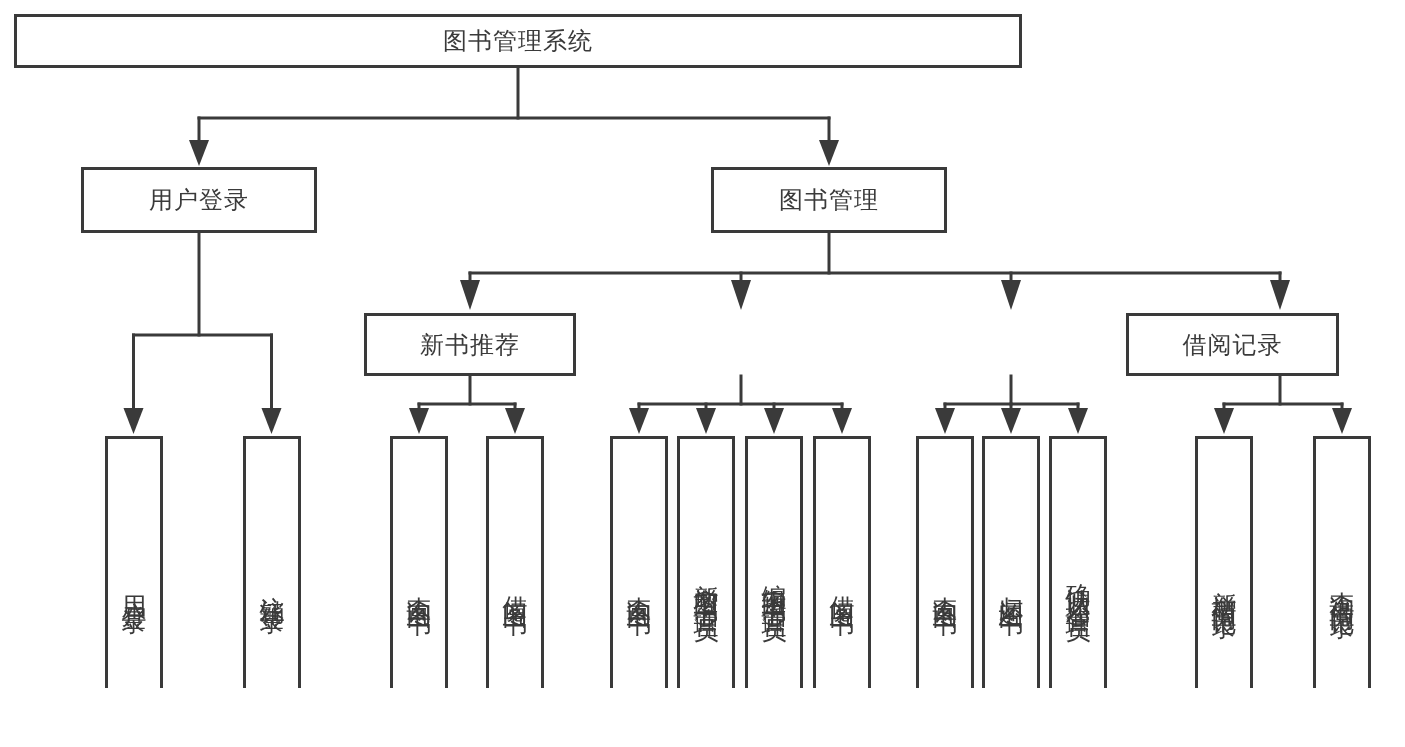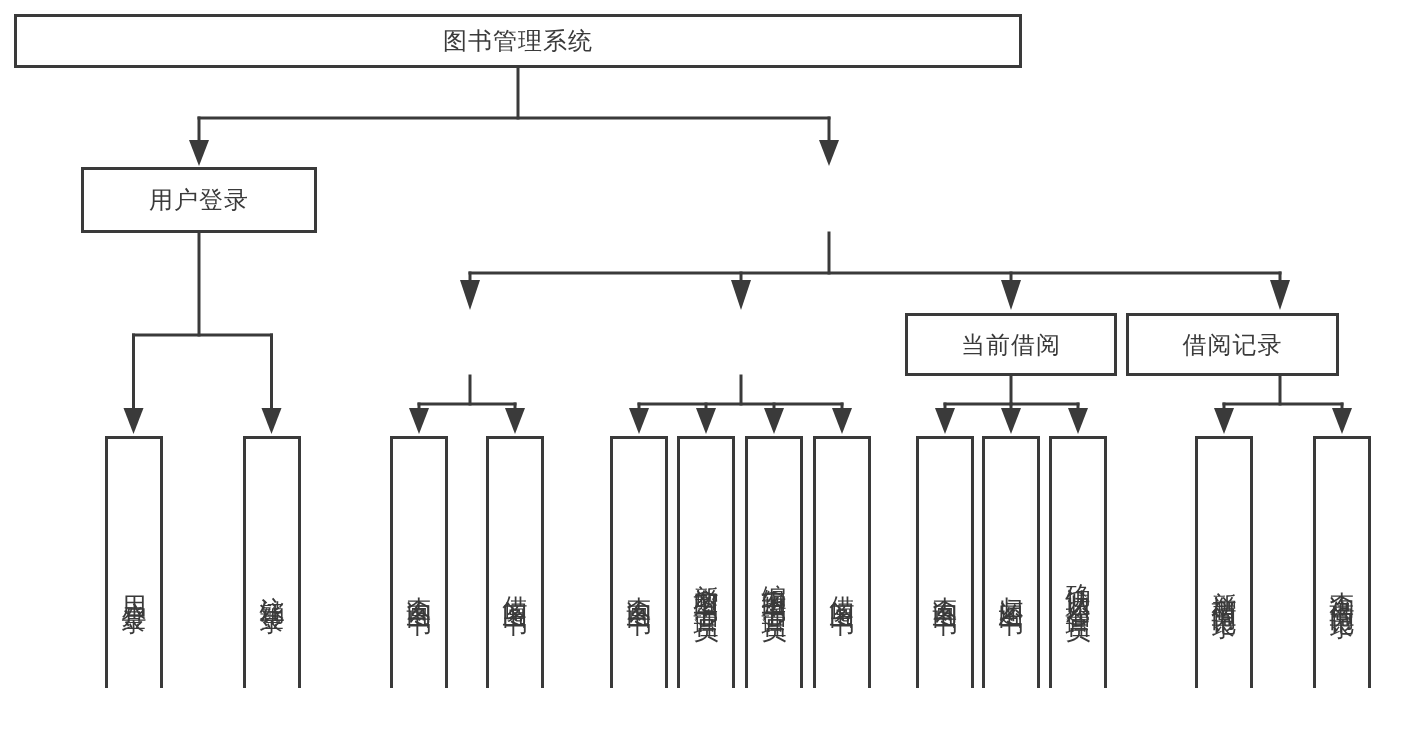--- a/index.html
+++ b/index.html
@@ -115,23 +115,26 @@
     <polygon points="1332,408 1352,408 1342,434"></polygon>
   </svg>
 
   <div class="node h-node" style="left:14px;top:14px;width:1008px;height:54px">
     <span>图书管理系统</span>
   </div>
 
   <div class="node h-node" style="left:81px;top:167px;width:236px;height:66px">
     <span>用户登录</span>
   </div>
+  <div class="node h-node" style="left:711px;top:167px;width:236px;height:66px">
+    <span>图书管理</span>
+  </div>
 
-  <div class="node h-node" style="left:905px;top:313px;width:212px;height:63px">
-    <span>当前借阅</span>
+  <div class="node h-node" style="left:364px;top:313px;width:212px;height:63px">
+    <span>新书推荐</span>
   </div>
   <div class="node h-node" style="left:1126px;top:313px;width:213px;height:63px">
     <span>借阅记录</span>
   </div>
 
   <div class="node v-node" style="left:105px;top:436px">
     <span class="vt">用户登录</span>
   </div>
   <div class="node v-node" style="left:243px;top:436px">
     <span class="vt">注销登录</span>

